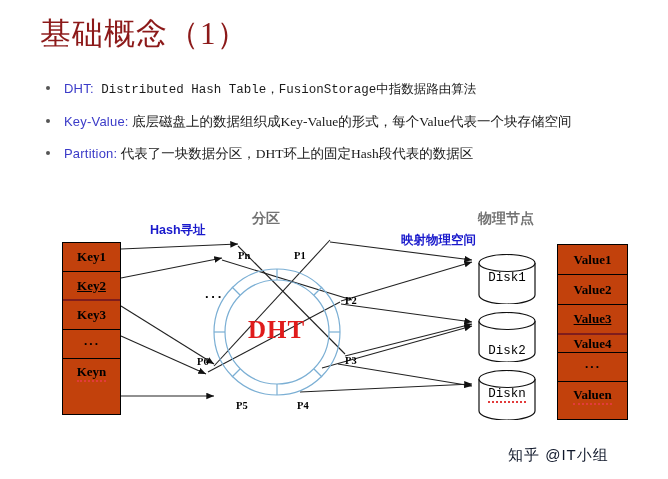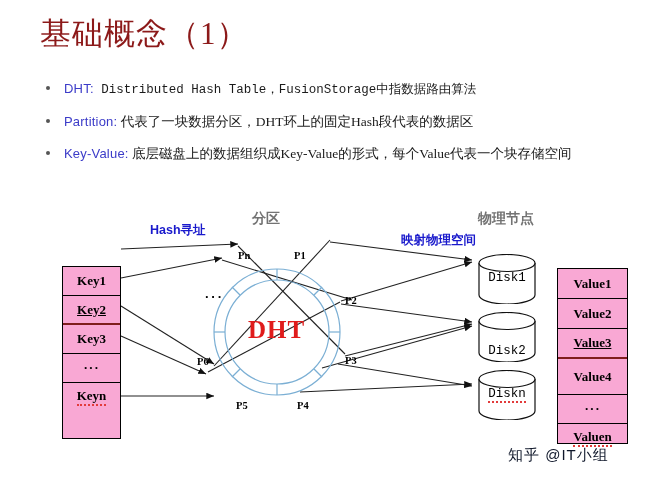--- a/index.html
+++ b/index.html
@@ -62,23 +62,22 @@
     font-family:"Liberation Sans", sans-serif;
     white-space:nowrap;
   }
   .dlabel.blue{color:#1A1ACC;font-size:12.5px;}
   .dlabel.red{color:#737373;font-size:14px;}
 
   
   .vtable{
     position:absolute;
     border:1.6px solid #000;
-    background:#f9a8d4;
+    background:#c2410c;
     box-sizing:border-box;
-    margin-top:24px;
   }
   .vtable .cell{
     box-sizing:border-box;
     border-bottom:1.1px solid #000;
     font-family:"Liberation Serif", serif;
     font-weight:bold;
     font-size:13px;
     color:#000;
     display:flex;align-items:center;justify-content:center;
     position:relative;
@@ -146,26 +145,26 @@
 
   <div id="bullets">
 
     <div class="bullet">
       <span class="dot"></span>
       <span class="kw">DHT:</span><span class="mono">  Distributed Hash Table，FusionStorage中指数据路由算法</span>
     </div>
 
     <div class="bullet">
       <span class="dot"></span>
-      <span class="kw">Partition:</span><span class="body-txt"> 代表了一块数据分区，DHT环上的固定Hash段代表的数据区</span>
+      <span class="kw">Key-Value:</span><span class="body-txt"> 底层磁盘上的数据组织成Key-Value的形式，每个Value代表一个块存储空间</span>
     </div>
 
     <div class="bullet">
       <span class="dot"></span>
-      <span class="kw">Key-Value:</span><span class="body-txt"> 底层磁盘上的数据组织成Key-Value的形式，每个Value代表一个块存储空间</span>
+      <span class="kw">Partition:</span><span class="body-txt"> 代表了一块数据分区，DHT环上的固定Hash段代表的数据区</span>
     </div>
 
   </div>
 
   <div id="diagram">
 
     <svg id="wires" viewBox="0 0 668 240">
       <defs>
         <marker id="ah" markerWidth="8" markerHeight="8" refX="7" refY="3" orient="auto">
           <path d="M0,0 L7,3 L0,6 z" fill="#111"></path>
@@ -261,21 +260,21 @@
         <path d="M2,9 L2,41 A28,9 0 0 0 58,41 L58,9" fill="#fff" stroke="#111" stroke-width="1.2"></path>
         <ellipse cx="30" cy="9" rx="28" ry="8.5" fill="#fff" stroke="#111" stroke-width="1.2"></ellipse>
       </svg>
       <div class="dname" style="top:17px;"><span class="sq">Diskn</span></div>
     </div>
 
     <div class="vtable" id="valuetable" style="left:557px;top:48px;width:71px;height:176px;">
       <div class="cell" style="height:30px;">Value1</div>
       <div class="cell" style="height:30px;">Value2</div>
       <div class="cell thick" style="height:30px;">Value3</div>
-      <div class="cell" style="height:36px;">Value4</div>
+      <div class="cell" style="height:18px;">Value4</div>
       <div class="cell dots3" style="height:29px;">···</div>
       <div class="cell" style="height:27px;">
           <span class="sq">Valuen</span>
         </div>
     </div>
 
   </div>
 
   <div id="watermark">知乎 @IT小组</div>
 

